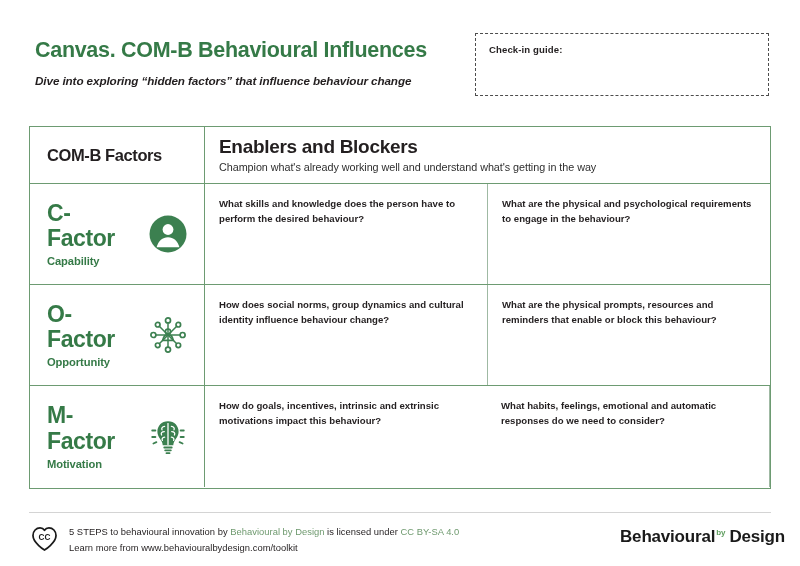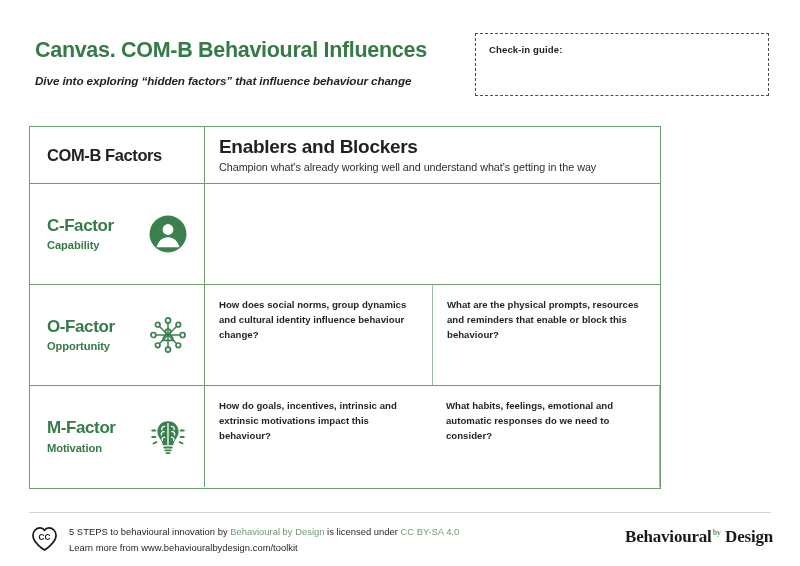--- a/index.html
+++ b/index.html
@@ -33,21 +33,21 @@
     font-size:9.6px;font-weight:bold;color:#231f20;
     text-underline-offset:2px;letter-spacing:.1px;
   }
   .checkin-body{
     margin-top:9px;font-size:9.3px;line-height:1.75;color:#3b3b3b;
     letter-spacing:.05px;
   }
 
   
   .table{
-    position:absolute;left:29px;top:126px;width:632px;height:363px;
+    position:absolute;left:29px;top:126px;width:742px;height:363px;
     border:1.6px solid #6d9b72;box-sizing:border-box;
     display:flex;flex-direction:column;
   }
   .row{display:flex;border-bottom:1.6px solid #6d9b72;box-sizing:border-box;}
   .row:last-child{border-bottom:none;}
   .head-row{height:57px;}
   .factor-row{height:101px;}
 
   .col-factor{
     width:175px;flex:0 0 175px;
@@ -64,21 +64,21 @@
   .comb-label{
     font-size:16.5px;font-weight:bold;color:#231f20;
     letter-spacing:-0.4px;padding-left:17px;
   }
 
   .factor-inner{
     display:flex;align-items:center;width:100%;
     padding-left:17px;box-sizing:border-box;gap:10px;
   }
   .factor-text{flex:1;}
-  .factor-name{font-size:17px;font-weight:bold;color:#357a47;letter-spacing:-0.4px;line-height:1.1;}
+  .factor-name{font-size:23px;font-weight:bold;color:#357a47;letter-spacing:-0.4px;line-height:1.1;}
   .factor-sub{margin-top:4px;font-size:11.2px;font-weight:bold;color:#357a47;letter-spacing:-0.1px;}
   .factor-icon{width:40px;height:40px;flex:0 0 40px;margin-right:16px;}
 
   .cells{flex:1;display:flex;}
   .cell{
     flex:1;box-sizing:border-box;padding:13px 14px 0 14px;
     font-size:9.6px;font-weight:bold;line-height:1.55;color:#231f20;
     letter-spacing:.02px;
   }
   .cell.left{border-right:1.4px solid #9fb9a3;}
@@ -87,24 +87,23 @@
   .foot-rule{
     position:absolute;left:29px;top:512px;width:742px;height:1px;background:#d4d4d4;
   }
   .footer{position:absolute;left:31px;top:524px;display:flex;align-items:flex-start;gap:11px;}
   .cc-logo{width:27px;height:27px;flex:0 0 27px;margin-top:1px;}
   .foot-text{font-size:9.4px;line-height:1.65;color:#231f20;letter-spacing:.02px;}
   .foot-green{color:#6f9a6f;}
   .foot-green2{color:#6f9a6f;}
 
   .brand{
-    position:absolute;right:27px;top:527px;
+    position:absolute;right:15px;top:527px;
     font-size:17px;font-weight:bold;color:#1a1a1a;letter-spacing:-0.2px;
     white-space:nowrap;
-    font-family:Liberation Serif, serif;
   }
   .brand .by{
     font-size:8px;font-weight:bold;color:#5f9e5f;
     vertical-align:super;margin:0 1px 0 1px;letter-spacing:0;
   }
   .brand .sp{display:inline-block;width:3px;}
 </style>
 </head>
 <body>
 
@@ -139,20 +138,24 @@
             <div class="factor-sub">Capability</div>
           </div>
           <div class="factor-icon">
             <svg viewBox="0 0 40 40" width="40" height="40">
               <circle cx="20" cy="20" r="18.5" fill="#3c8050"></circle>
               <circle cx="20" cy="15.5" r="5.4" fill="#ffffff"></circle>
               <path d="M8.6 33.2 C10.3 26.6 14.6 23.2 20 23.2 C25.4 23.2 29.7 26.6 31.4 33.2 Z" fill="#ffffff"></path>
             </svg>
           </div>
         </div>
+      </div>
+      <div class="cells">
+        <div class="cell left">What skills and knowledge does the person have to perform the desired behaviour?</div>
+        <div class="cell">What are the physical and psychological requirements to engage in the behaviour?</div>
       </div>
     </div>
 
     <div class="row factor-row">
       <div class="col-factor">
         <div class="factor-inner">
           <div class="factor-text">
             <div class="factor-name">O-Factor</div>
             <div class="factor-sub">Opportunity</div>
           </div>

